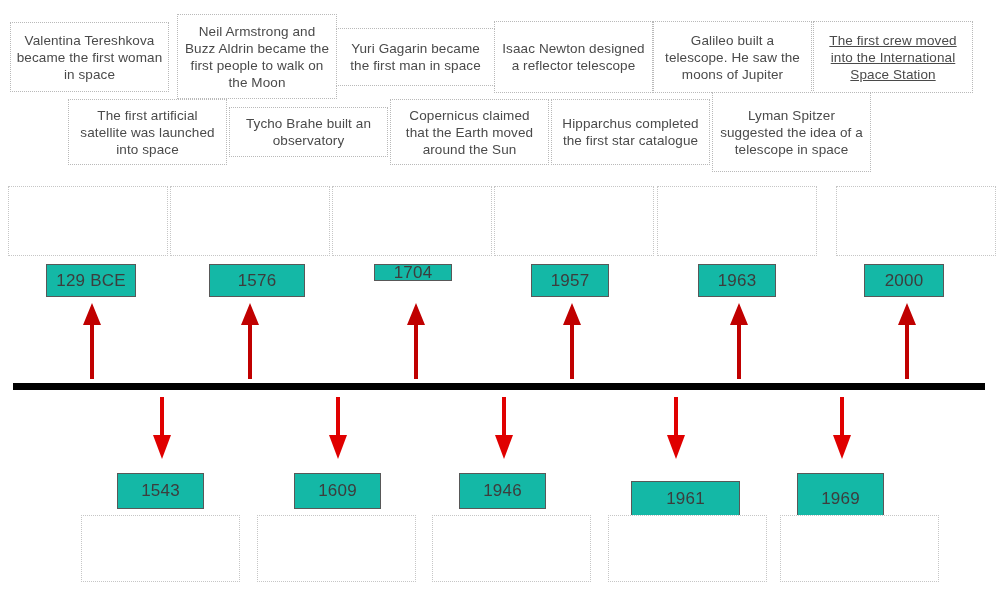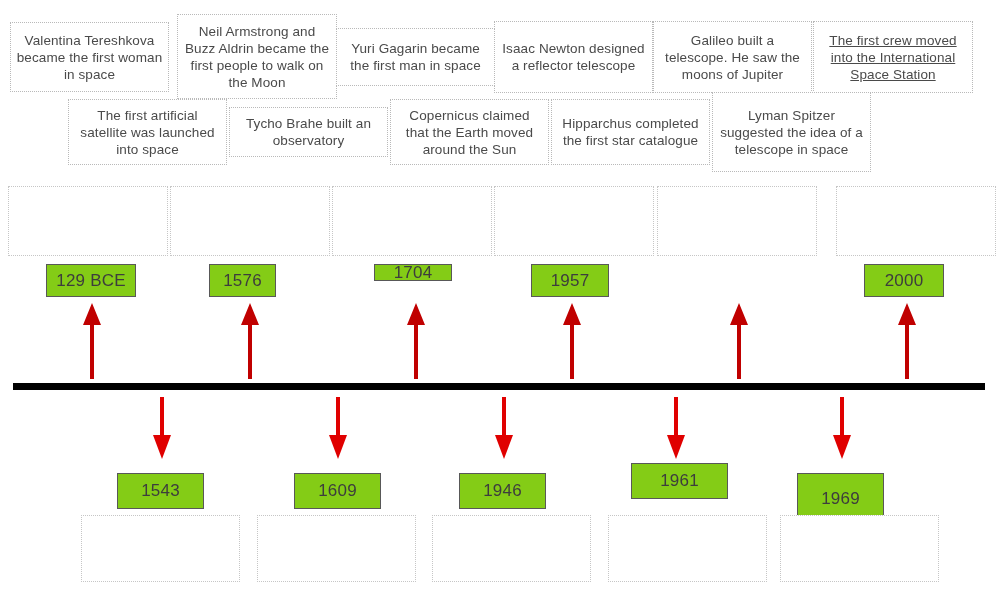--- a/index.html
+++ b/index.html
@@ -46,21 +46,21 @@
     box-sizing: border-box;
     border: 1px dotted #c6c6c6;
     background: #ffffff;
   }
 
   
   .datebox {
     position: absolute;
     box-sizing: border-box;
     border: 1.6px solid #585858;
-    background: #84cc16;
+    background: #14b8a6;
     color: #3d3d3d;
     font-size: 17px;
     display: flex;
     align-items: center;
     justify-content: center;
     letter-spacing: 0.2px;
   }
 
   
   #timeline-bar {
@@ -121,29 +121,32 @@
   <div class="dropzone" style="left:8px; top:186px; width:160px; height:70px;"></div>
   <div class="dropzone" style="left:170px; top:186px; width:160px; height:70px;"></div>
   <div class="dropzone" style="left:332px; top:186px; width:160px; height:70px;"></div>
   <div class="dropzone" style="left:494px; top:186px; width:160px; height:70px;"></div>
   <div class="dropzone" style="left:657px; top:186px; width:160px; height:70px;"></div>
   <div class="dropzone" style="left:836px; top:186px; width:160px; height:70px;"></div>
 
   <div class="datebox" style="left:46px; top:264px; width:90px; height:33px;">
     <span>129 BCE</span>
   </div>
-  <div class="datebox" style="left:209px; top:264px; width:67px; height:33px;">
+  <div class="datebox" style="left:209px; top:264px; width:96px; height:33px;">
     <span>1576</span>
   </div>
   <div class="datebox" style="left:374px; top:264px; width:78px; height:17px;">
     <span>1704</span>
   </div>
   <div class="datebox" style="left:531px; top:264px; width:78px; height:33px;text-align:right;">
     <span>1957</span>
   </div>
+  <div class="datebox" style="left:698px; top:264px; width:78px; height:33px;">
+    <span>1963</span>
+  </div>
   <div class="datebox" style="left:864px; top:264px; width:80px; height:33px;">
     <span>2000</span>
   </div>
 
   <div class="arrow" style="left:81px; top:303px;">
     <svg width="22" height="76" viewBox="0 0 22 76">
       <polygon points="11,0 20,22 13,22 13,76 9,76 9,22 2,22" fill="#c00000"></polygon>
     </svg>
   </div>
   <div class="arrow" style="left:239px; top:303px;">
@@ -202,21 +205,21 @@
 
   <div class="datebox" style="left:117px; top:473px; width:87px; height:36px;">
     <span>1543</span>
   </div>
   <div class="datebox" style="left:294px; top:473px; width:87px; height:36px;">
     <span>1609</span>
   </div>
   <div class="datebox" style="left:459px; top:473px; width:87px; height:36px;">
     <span>1946</span>
   </div>
-  <div class="datebox" style="left:631px; top:463px; width:97px; height:36px;">
+  <div class="datebox" style="left:631px; top:481px; width:109px; height:36px;">
     <span>1961</span>
   </div>
   <div class="datebox" style="left:797px; top:473px; width:87px; height:52px;">
     <span>1969</span>
   </div>
 
   <div class="dropzone" style="left:81px; top:515px; width:159px; height:67px;"></div>
   <div class="dropzone" style="left:257px; top:515px; width:159px; height:67px;"></div>
   <div class="dropzone" style="left:432px; top:515px; width:159px; height:67px;"></div>
   <div class="dropzone" style="left:608px; top:515px; width:159px; height:67px;"></div>

